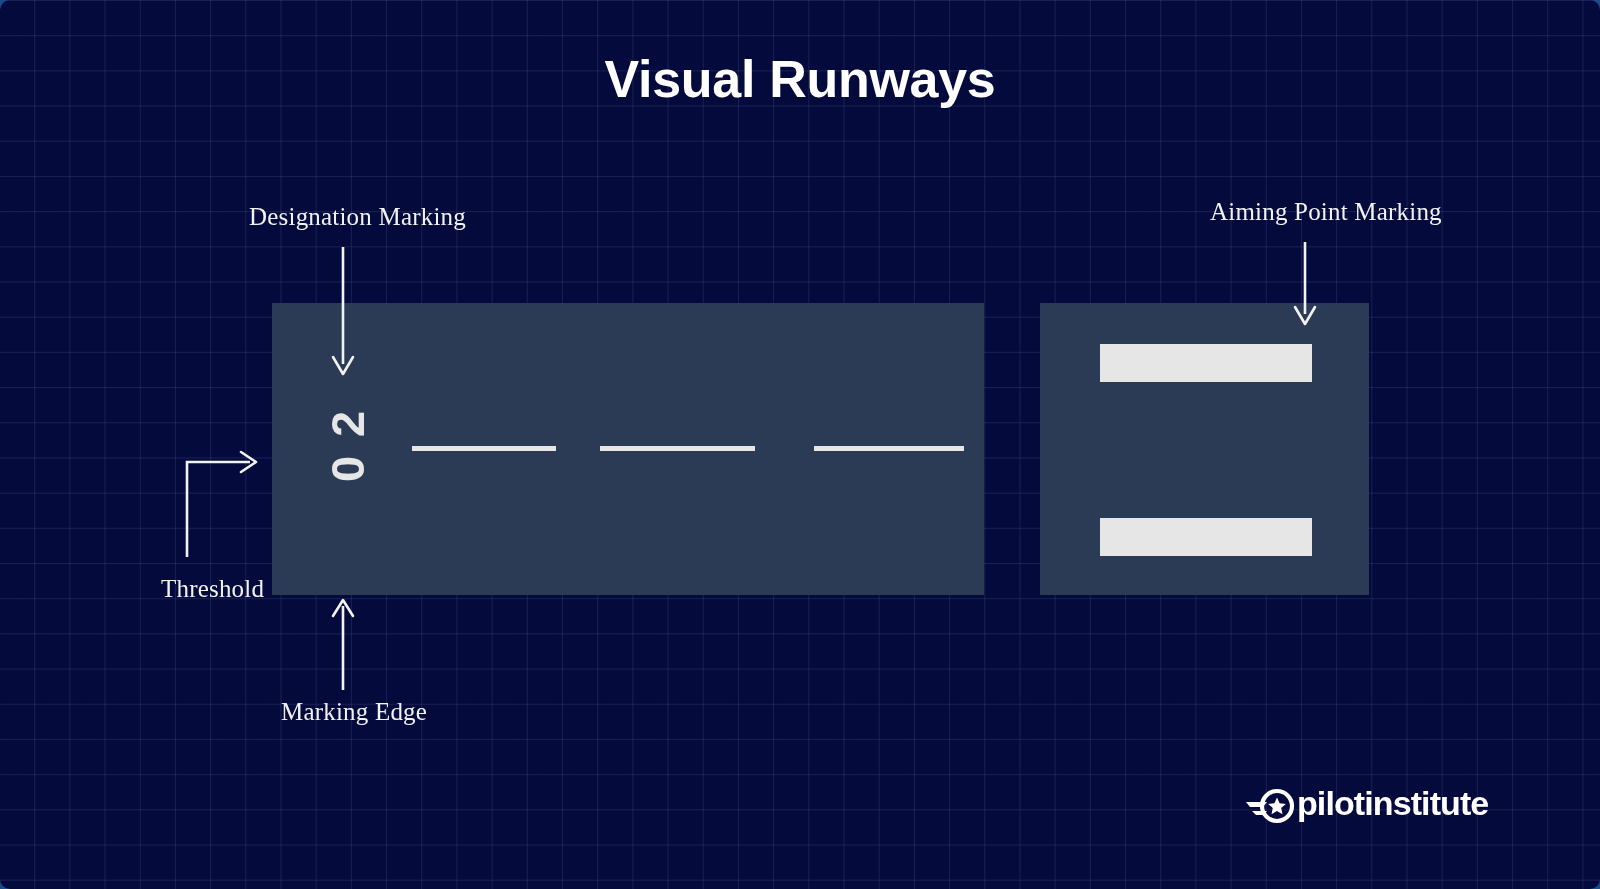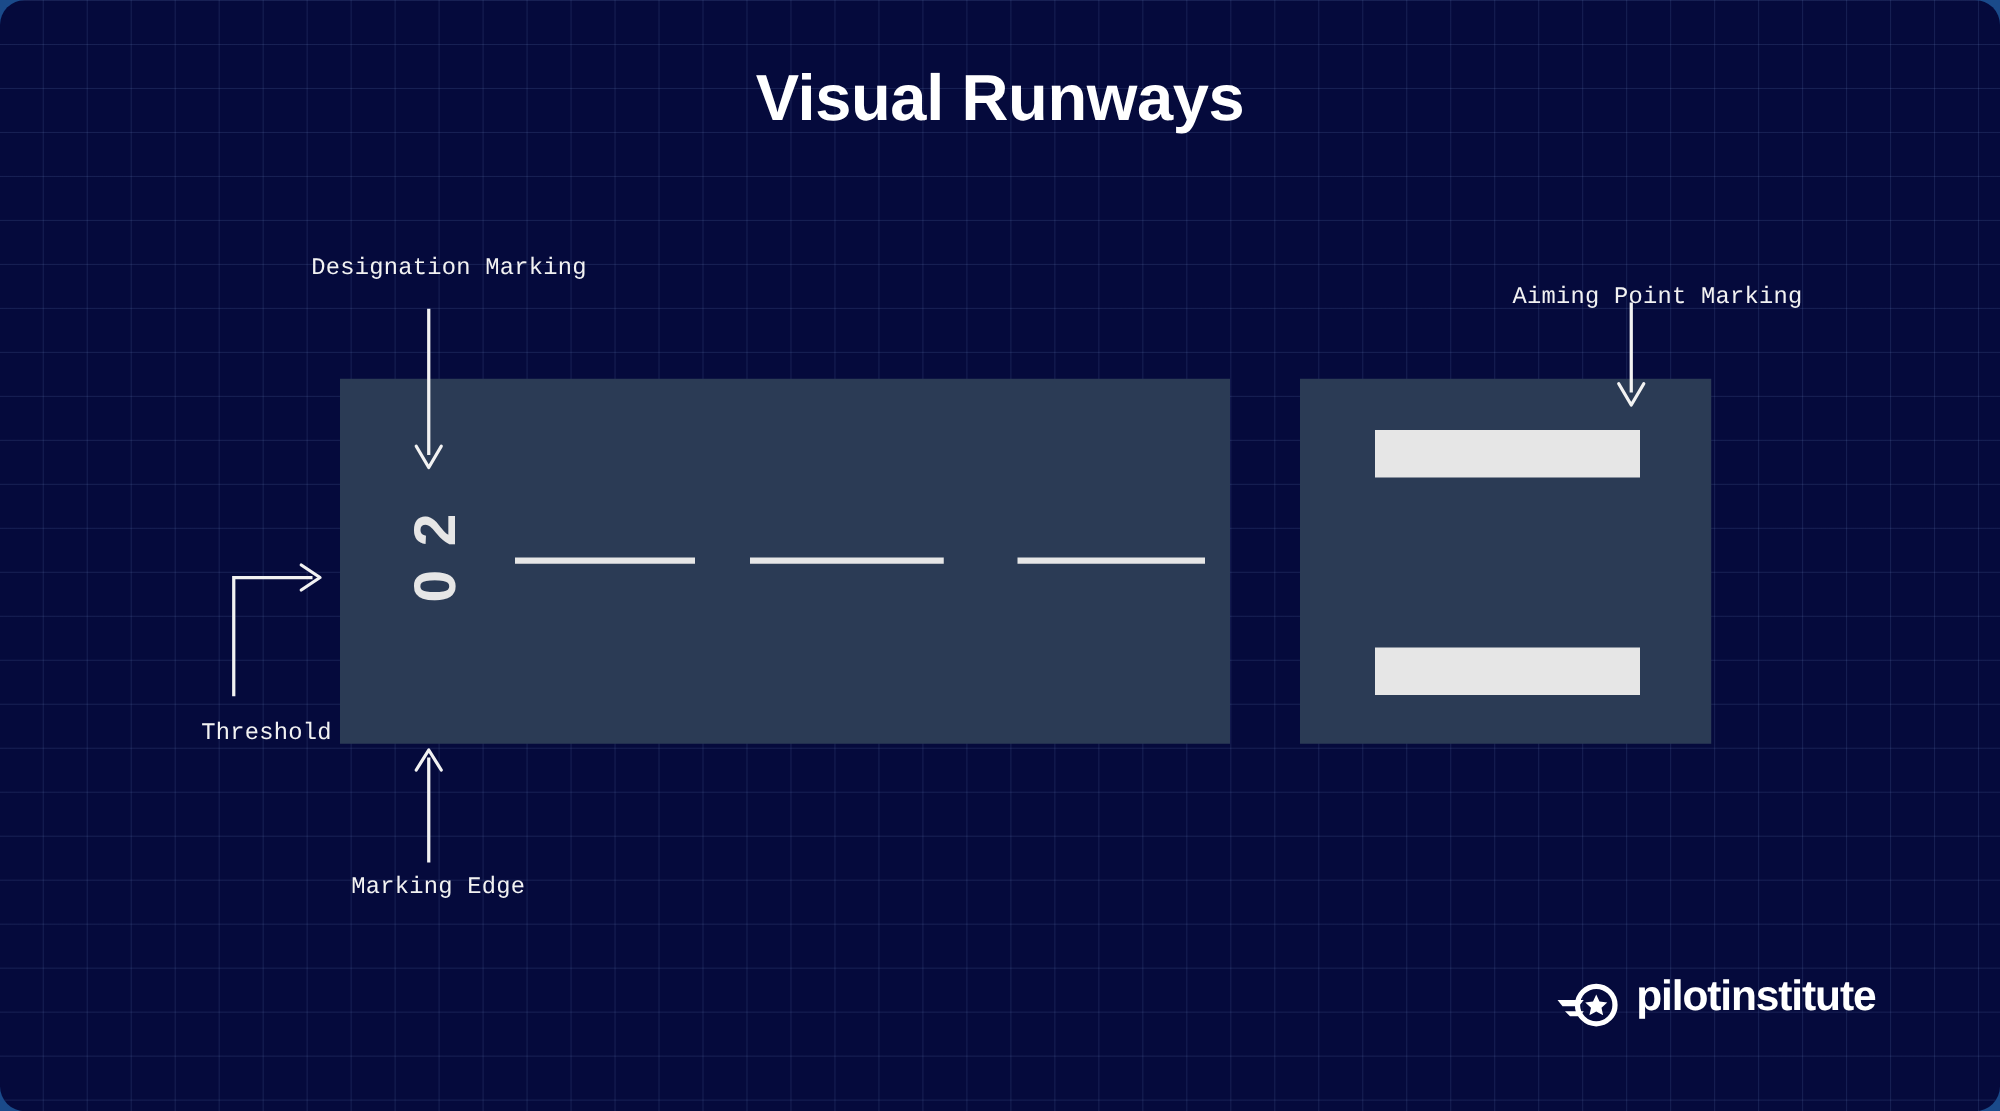--- a/index.html
+++ b/index.html
@@ -20,21 +20,21 @@
     background: #1a4a8a;
   }
 
   
   #card {
     position: absolute;
     left: 0; top: 0;
     width: 1600px;
     height: 889px;
     background-color: #050A3C;
-    border-radius: 20px;
+    border-radius: 10px;
     overflow: hidden;
   }
 
   #grid {
     position: absolute;
     left: 0; top: 0;
     width: 100%;
     height: 100%;
     background-image:
       linear-gradient(to right, rgba(120,150,210,0.16) 1px, transparent 1px),
@@ -109,48 +109,48 @@
     width: 212px;
     height: 38px;
   }
   #aim-1 { top: 344px; }
   #aim-2 { top: 518px; }
 
   
   .anno-label {
     position: absolute;
     color: #F2F2F2;
-    font-size: 19px;
-    font-family: Liberation Mono, monospace;
+    font-size: 25px;
+    font-family: Liberation Serif, serif;
     white-space: nowrap;
     letter-spacing: 0.2px;
     padding-left: 39px;
   }
   #label-designation { left: 210px;  top: 203px; }
-  #label-aiming      { left: 1171px; top: 198px; margin-top: 28px; }
+  #label-aiming      { left: 1171px; top: 198px; }
   #label-threshold   { left: 122px;  top: 575px; }
   #label-pavement    { left: 242px;  top: 698px; }
 
   
   #arrows {
     position: absolute;
     left: 0; top: 0;
     width: 1600px;
     height: 889px;
     pointer-events: none;
   }
 
   
   #logo {
     position: absolute;
     left: 1245px;
     top: 780px;
     height: 46px;
     display: flex;
-    gap: 12px;
+    align-items: center;
   }
   #logo-mark { display: block; }
   #logo-word {
     color: #ffffff;
     font-size: 34px;
     font-weight: bold;
     letter-spacing: -0.9px;
     font-family: "Liberation Sans", sans-serif;
     line-height: 34px;
   }

